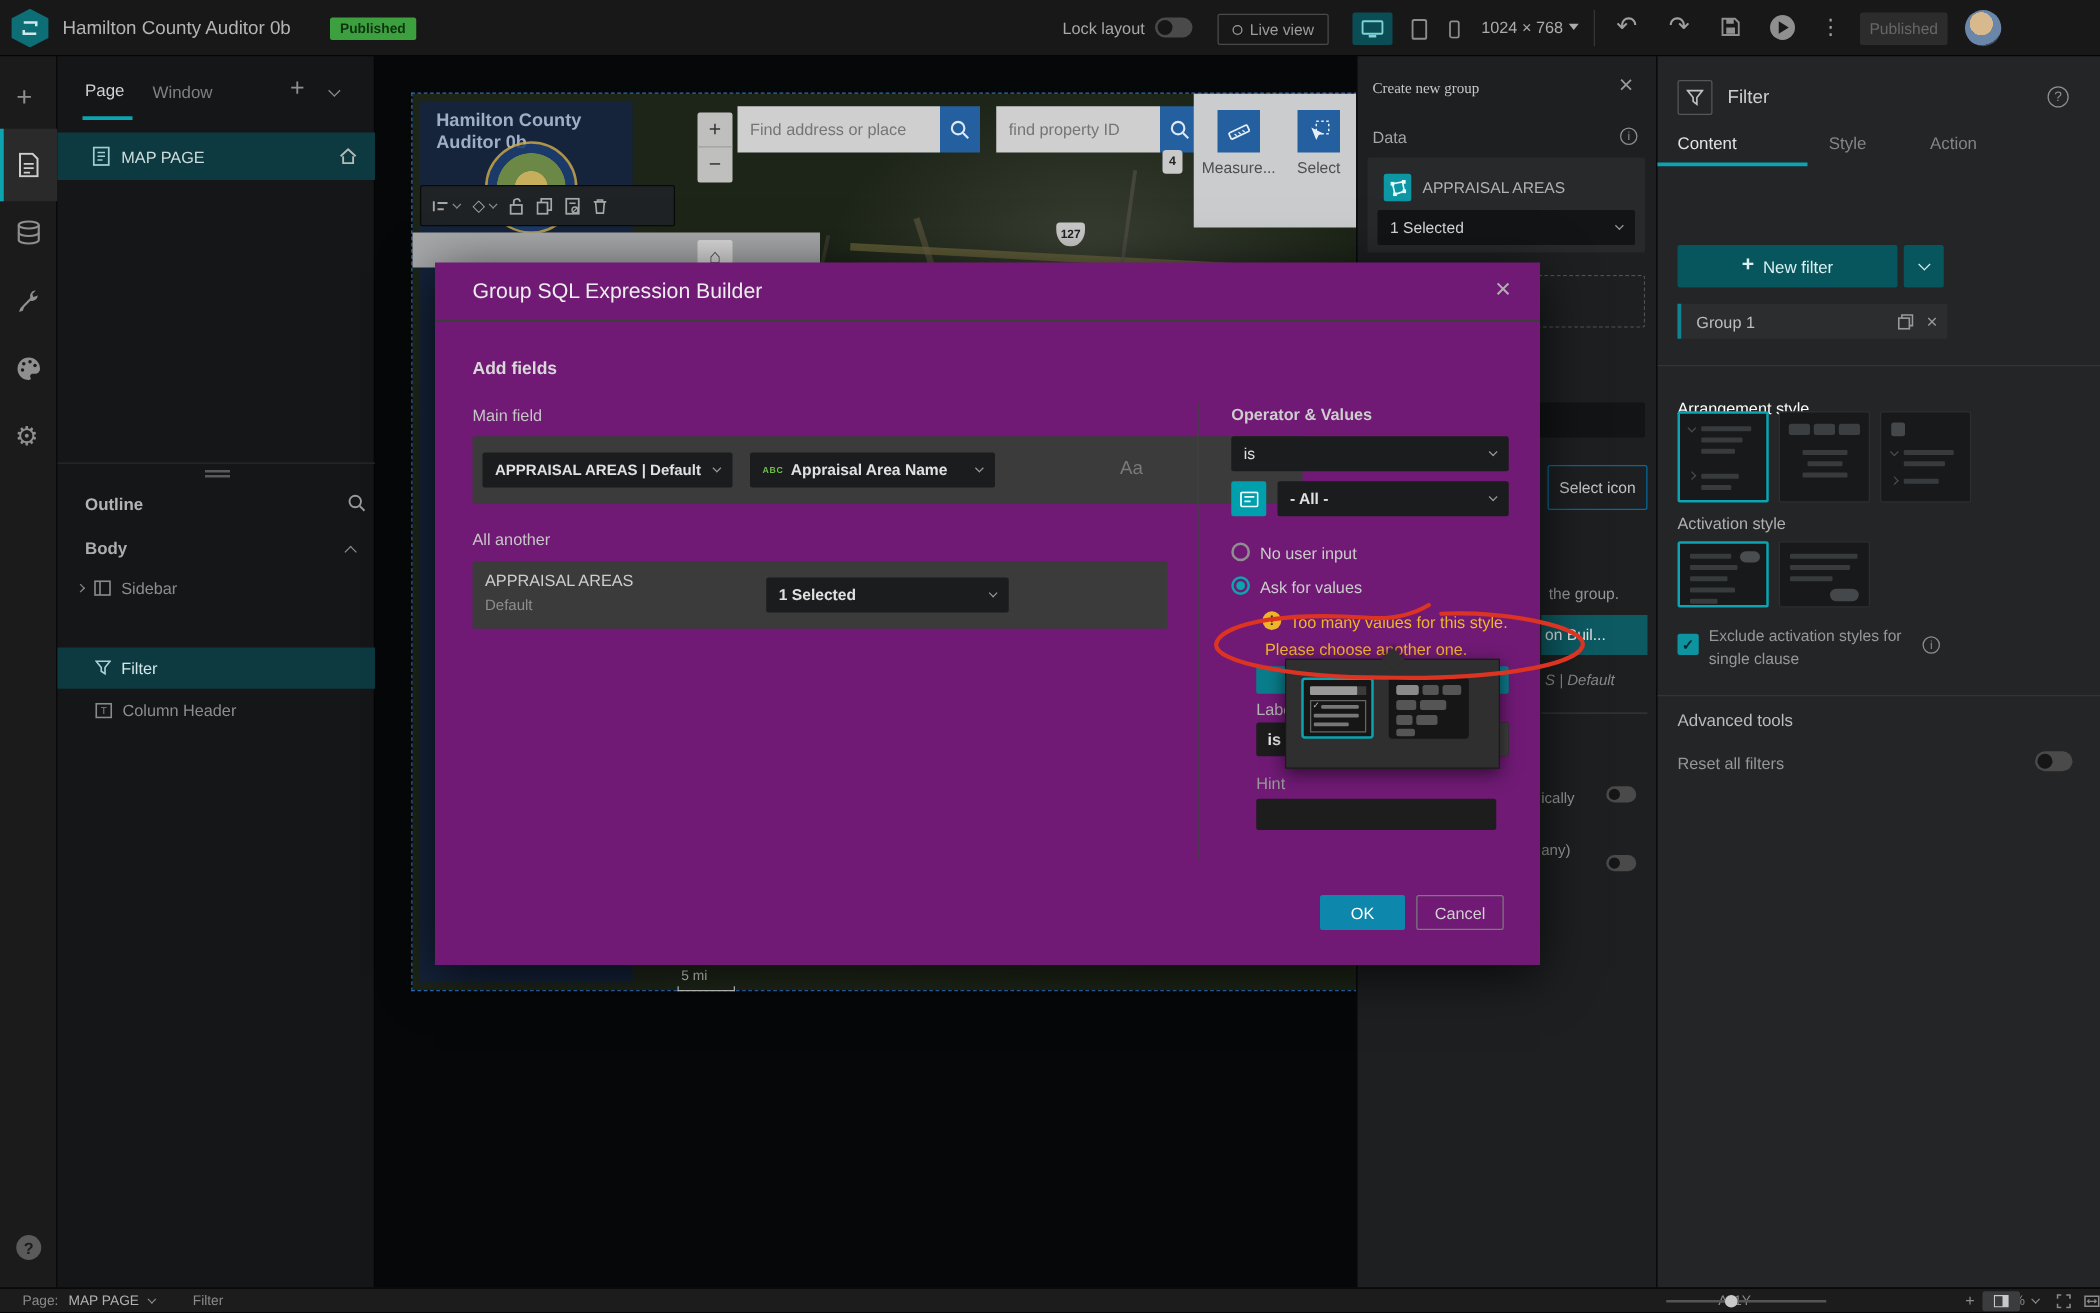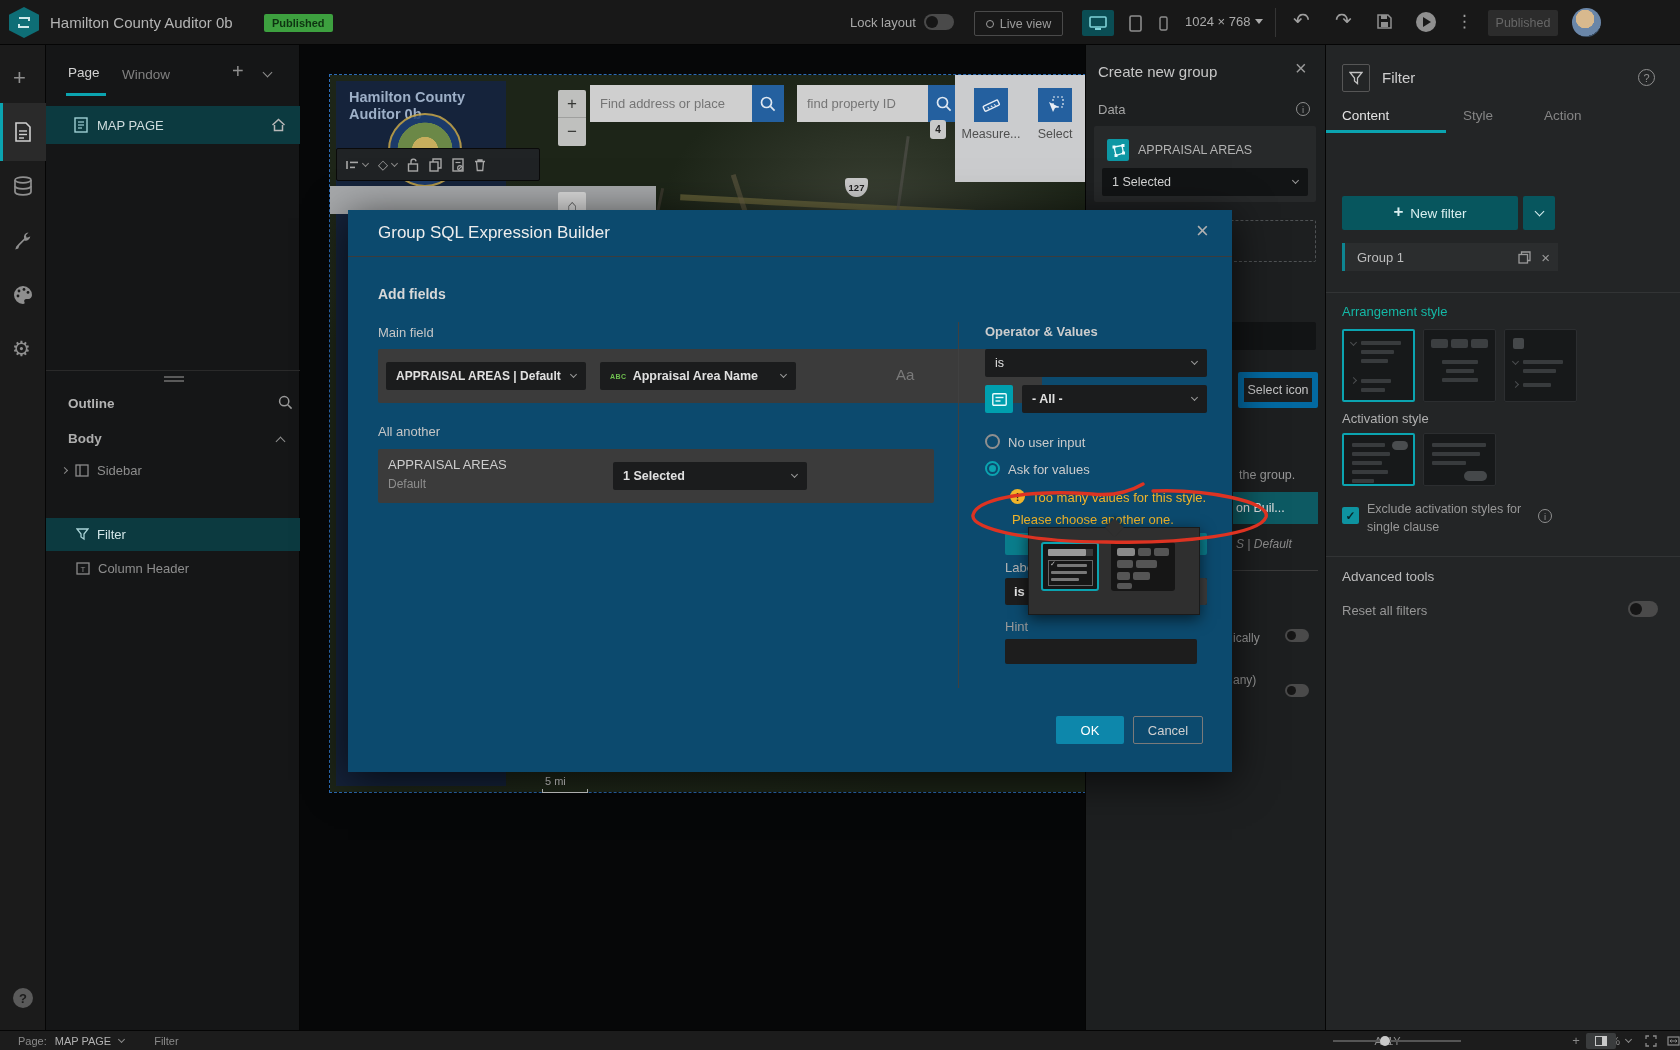--- a/index.html
+++ b/index.html
@@ -304,21 +304,21 @@
       <div class="abs flex" style="left:515px;top:103px;width:23px;height:19px;background:#c9c9c9;border-radius:3px 3px 48% 48%/3px 3px 70% 70%;justify-content:center;font-size:9.5px;font-weight:bold;color:#222;">
           <span>127</span>
         </div>
 
       <div class="abs" style="left:215px;top:700px;font-size:11px;color:#d8d8d8;">5 mi</div>
       <div class="abs" style="left:212px;top:714px;width:46px;height:4px;border:1px solid #d8d8d8;border-top:0;"></div>
     </div>
   </div>
 
   <div class="abs" style="left:1085px;top:45px;width:240px;height:985px;background:#1d1f20;border-left:1px solid #050505;">
-    <div style="position:absolute;left:12px;top:18px;font-size:15px;color:#c6c6c6;">Create new group</div>
+    <div style="position:absolute;left:12px;top:18px;font-size:12px;color:#c6c6c6;font-family:Liberation Serif, serif;">Create new group</div>
     <div style="position:absolute;left:209px;top:12px;font-size:20px;color:#9a9a9a;">×</div>
     <div style="position:absolute;left:12px;top:57px;font-size:13px;color:#a5a5a5;">Data</div>
     <div class="abs flex" style="left:210px;top:57px;width:14px;height:14px;border:1px solid #8f8f8f;border-radius:50%;justify-content:center;color:#8f8f8f;font-size:9.5px;">i</div>
 
     <div class="abs" style="left:8px;top:81px;width:222px;height:76px;background:#27292a;border-radius:2px;">
       <div class="abs flex" style="left:13px;top:13px;width:22px;height:22px;background:#0d97a4;border-radius:2px;justify-content:center;">
         <svg width="13" height="13" viewBox="0 0 13 13">
             <polygon points="2,3 10,1.5 11.5,9 4,11.5" fill="none" stroke="#eafcfd" stroke-width="1.3"></polygon>
             <g fill="#eafcfd">
               <rect x="0.5" y="1.5" width="3" height="3"></rect>
@@ -332,21 +332,21 @@
       <div class="abs dd" style="left:8px;top:42px;width:206px;height:28px;background:#121415;">
         <span>1 Selected</span>
         <span class="cv sm"></span>
       </div>
     </div>
 
     <div class="abs" style="left:8px;top:175px;width:222px;height:42px;border:1px dashed #4f5254;border-radius:2px;"></div>
 
     <div class="abs" style="left:8px;top:277px;width:222px;height:28px;background:#121415;border-radius:2px;"></div>
 
-    <div class="abs flex" style="left:152px;top:327px;width:80px;height:36px;border:6px solid #0369a1;border-radius:2px;justify-content:center;">
+    <div class="abs flex" style="left:152px;top:327px;width:80px;height:36px;border:1px solid #0369a1;border-radius:2px;justify-content:center;">
       <span style="font-size:12.5px;color:#c3c3c3;">Select icon</span>
     </div>
 
     <div style="position:absolute;left:153px;top:423px;font-size:12.5px;color:#989898;">the group.</div>
 
     <div class="abs flex" style="left:147px;top:447px;width:85px;height:32px;background:#0d5a63;overflow:hidden;">
       <span style="font-size:12.5px;color:#e2e2e2;padding-left:3px;white-space:nowrap;">on Buil...</span>
     </div>
 
     <div style="position:absolute;left:150px;top:492px;font-size:12px;font-style:italic;color:#8a8a8a;">S | Default</div>
@@ -386,21 +386,21 @@
       <span style="margin-left:12px;font-size:13px;color:#bdbdbd;">Group 1</span>
       <svg width="13" height="13" viewBox="0 0 13 13" style="margin-left:auto;">
           <rect x="1" y="3.5" width="8.5" height="8.5" fill="none" stroke="#9a9a9a" stroke-width="1.3"></rect>
           <path d="M3.5 3.5V1H12v8.5h-2.5" fill="none" stroke="#9a9a9a" stroke-width="1.3"></path>
         </svg>
       <span style="margin:0 8px 0 10px;color:#9a9a9a;font-size:15px;line-height:1;">×</span>
     </div>
 
     <div class="abs" style="left:0;top:247px;width:355px;height:1px;background:#323435;"></div>
 
-    <div style="position:absolute;left:16px;top:259px;font-size:13px;color:#14b8a6;">Arrangement style</div>
+    <div style="position:absolute;left:16px;top:274px;font-size:13px;color:#ffffff;">Arrangement style</div>
 
     <div class="thumb sel" style="left:16px;top:284px;width:73px;height:73px;">
       <span class="cv sm" style="position:absolute;left:7px;top:9px;color:#4a4d4f;"></span>
       <span class="ln" style="left:17px;top:10px;width:40px;"></span>
       <span class="ln" style="left:17px;top:19px;width:33px;"></span>
       <span class="ln" style="left:17px;top:28px;width:27px;"></span>
       <span class="cv rt sm" style="position:absolute;left:7px;top:47px;color:#4a4d4f;"></span>
       <span class="ln" style="left:17px;top:48px;width:30px;"></span>
       <span class="ln" style="left:17px;top:57px;width:24px;"></span>
     </div>
@@ -471,21 +471,21 @@
         <path d="M3.5 6h6M4.5 4.5 3 6l1.5 1.5M8.5 4.5 10 6 8.5 7.5" stroke="#8a8a8a" stroke-width="1" fill="none"></path>
       </svg>
     <span class="abs flex" style="left:1586px;top:2px;width:30px;height:16px;background:#3a3c3d;border-radius:2px;justify-content:center;">
       <svg width="12" height="10" viewBox="0 0 12 10">
           <rect x="0.5" y="0.5" width="11" height="9" fill="none" stroke="#c9c9c9" stroke-width="1"></rect>
           <rect x="7" y="0.5" width="4.5" height="9" fill="#c9c9c9"></rect>
         </svg>
     </span>
   </div>
 
-  <div class="abs" style="left:348px;top:210px;width:884px;height:562px;background:#0c4a6e;box-shadow:0 8px 40px rgba(0,0,0,.7);z-index:100;">
+  <div class="abs" style="left:348px;top:210px;width:884px;height:562px;background:#701a75;box-shadow:0 8px 40px rgba(0,0,0,.7);z-index:100;">
     <div style="position:absolute;left:30px;top:13px;font-size:17px;color:#ededed;">Group SQL Expression Builder</div>
     <div style="position:absolute;left:848px;top:8px;font-size:22px;color:#b0b0b0;">×</div>
     <div class="abs" style="left:0;top:46px;width:884px;height:1px;background:#3c3c3c;"></div>
 
     <div style="position:absolute;left:30px;top:76px;font-size:14px;font-weight:bold;color:#d8d8d8;">Add fields</div>
 
     <div style="position:absolute;left:30px;top:115px;font-size:13px;color:#c6c6c6;">Main field</div>
     <div class="abs" style="left:30px;top:139px;width:664px;height:54px;background:#3b3b3b;border-radius:2px;">
       <div class="abs dd" style="left:8px;top:13px;width:200px;height:28px;">
         <span style="font-weight:bold;font-size:12px;color:#e0e0e0;">APPRAISAL AREAS | Default</span>

